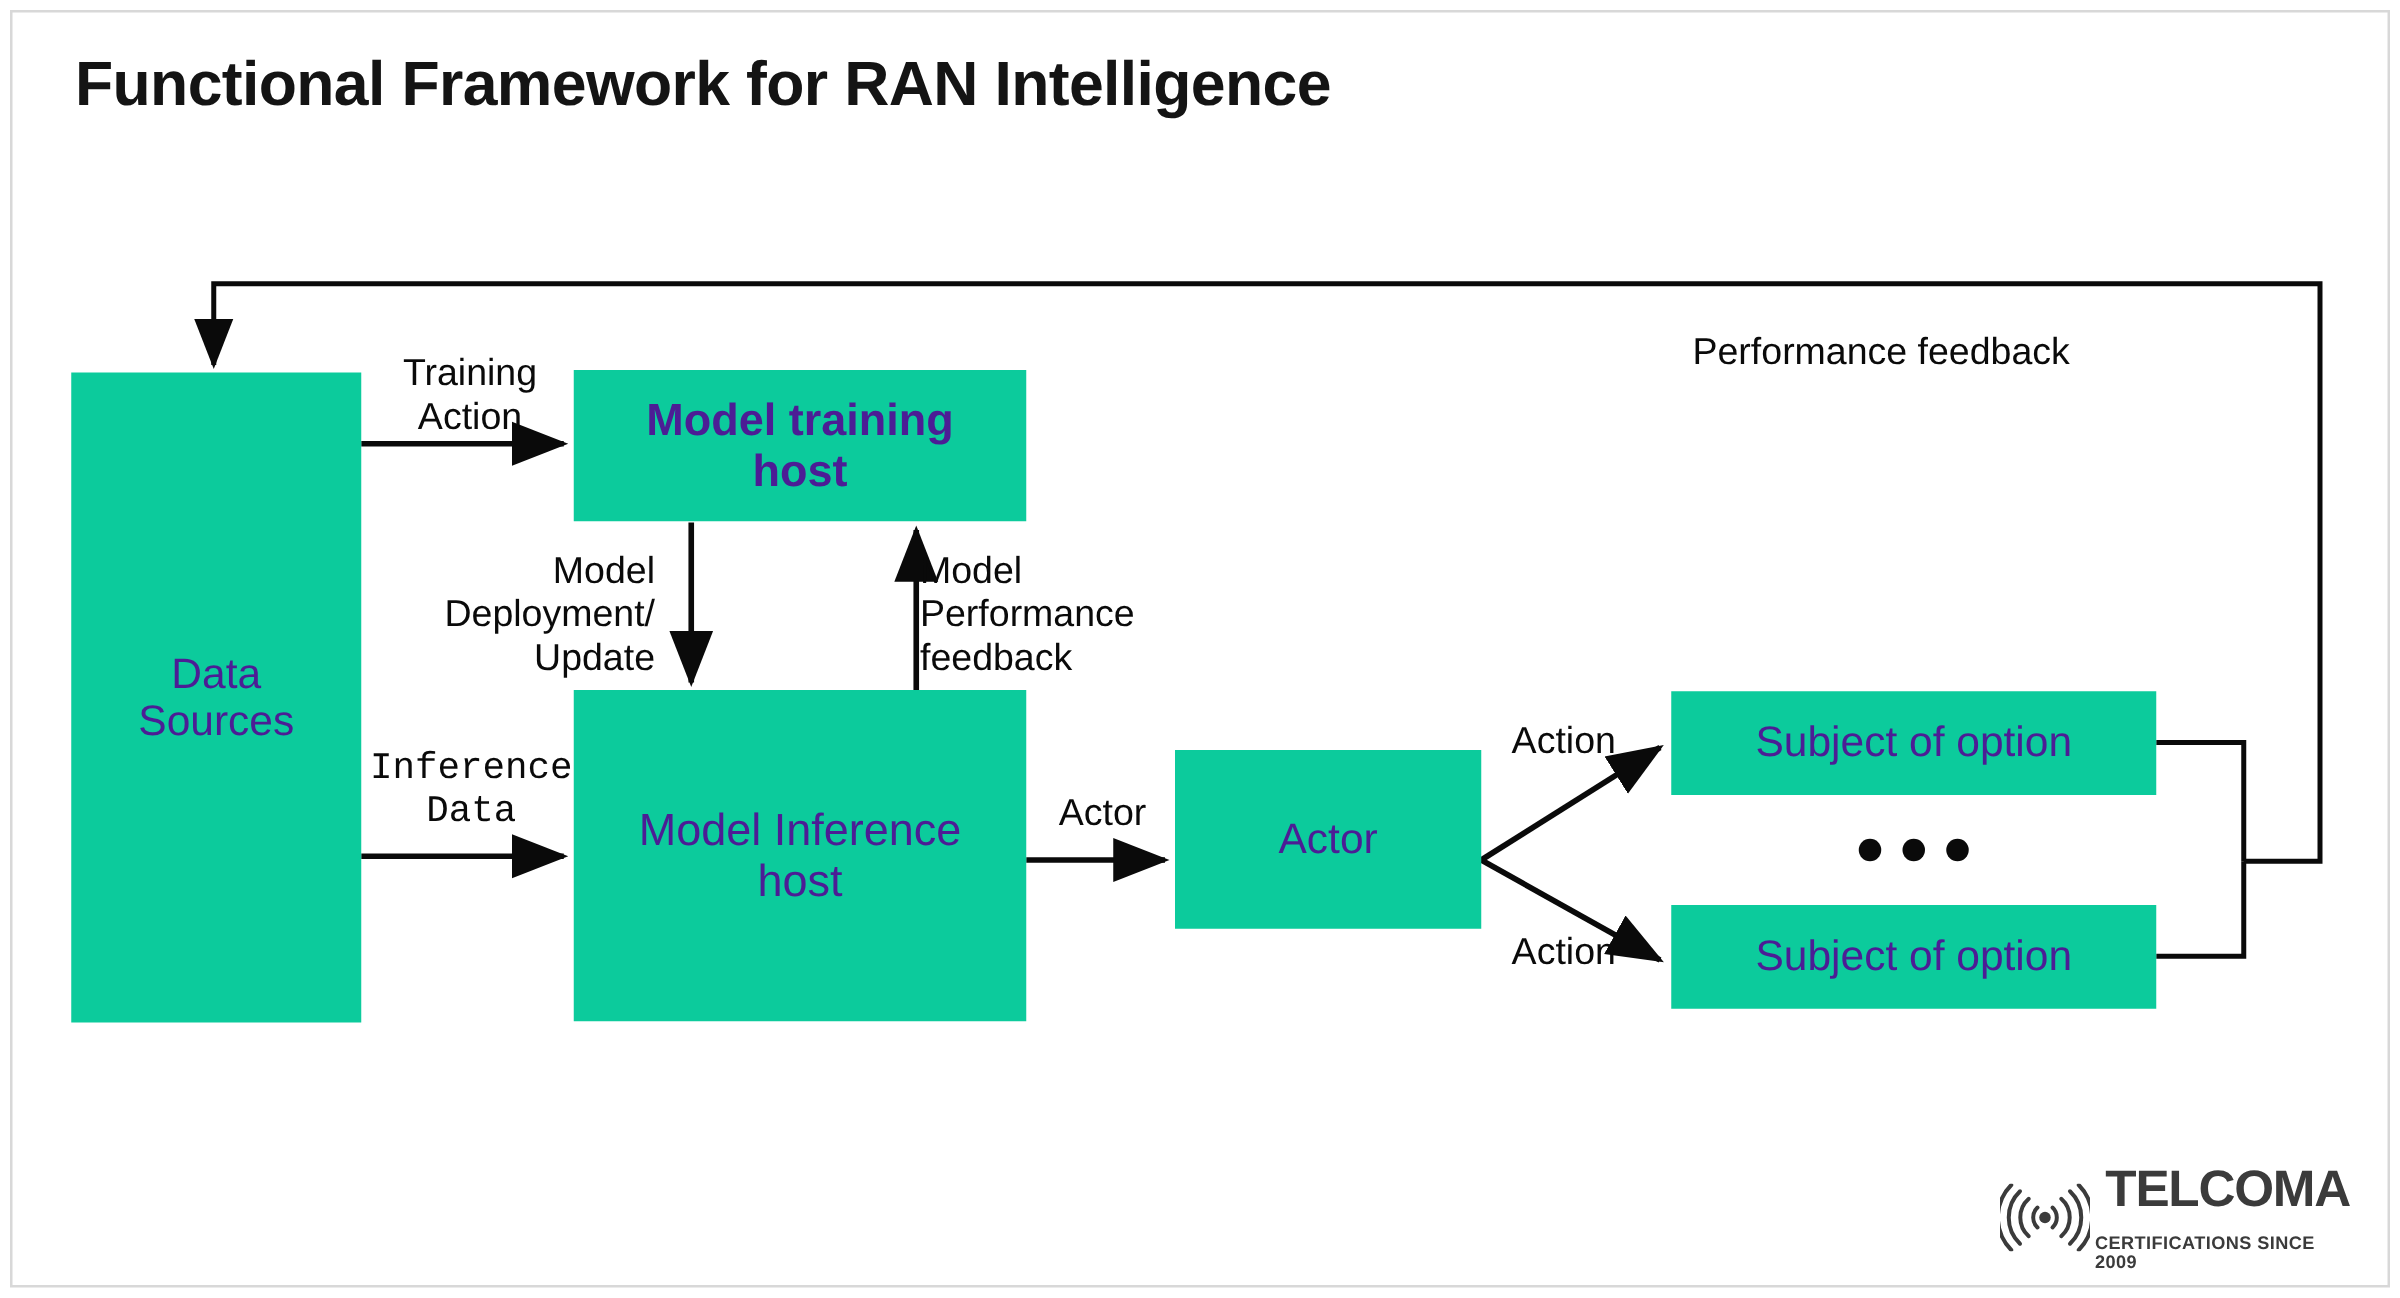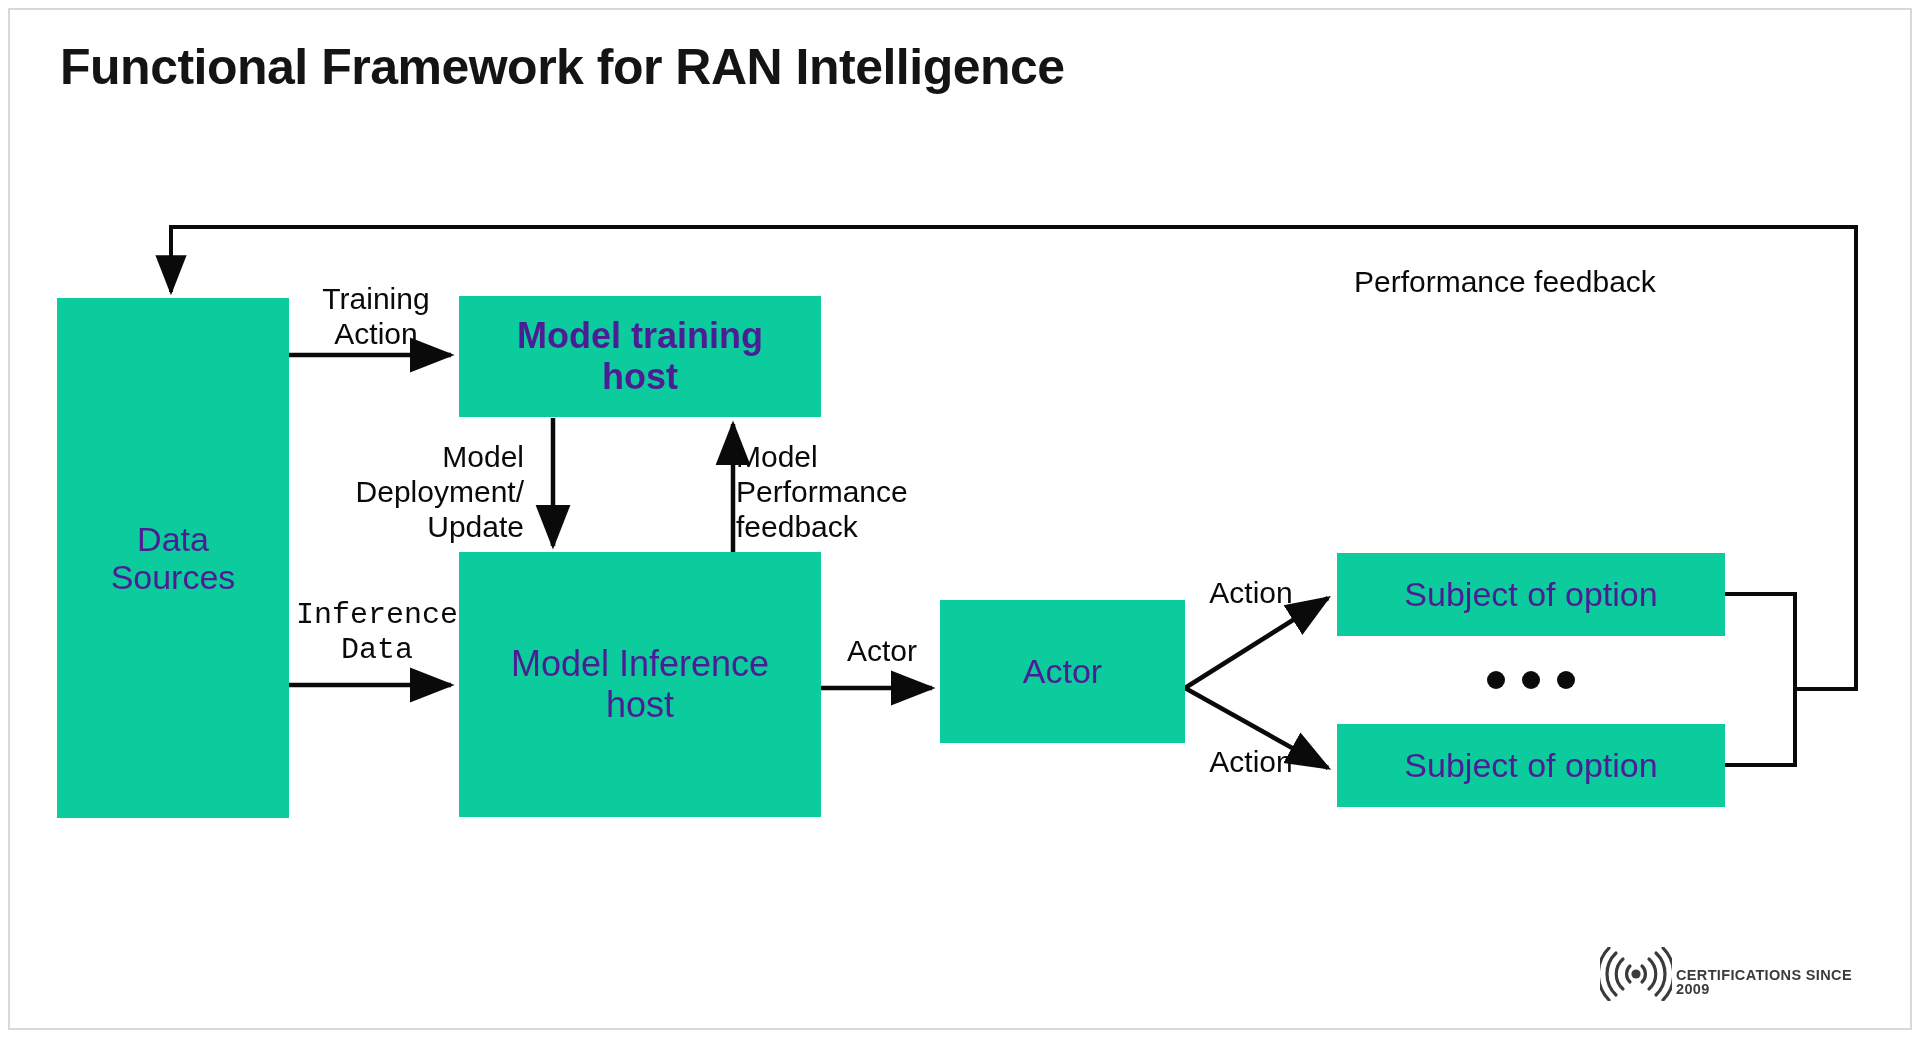--- a/index.html
+++ b/index.html
@@ -261,17 +261,18 @@
         <path d="M23,12 A20,20 0 0 0 23,42"></path>
         <path d="M49,12 A20,20 0 0 1 49,42"></path>
         <path d="M16,6 A29,29 0 0 0 16,48"></path>
         <path d="M56,6 A29,29 0 0 1 56,48"></path>
         <path d="M9,1 A37,37 0 0 0 9,53"></path>
         <path d="M63,1 A37,37 0 0 1 63,53"></path>
       </g>
       <circle cx="36" cy="27" r="4.6" fill="#3b3b3b"></circle>
     </svg>
     <span class="wordmark">
+      <span class="brand">TELCOMA</span>
       <span class="tagline">CERTIFICATIONS SINCE 2009</span>
     </span>
   </div>
 
 </div>
 
 </body></html>

